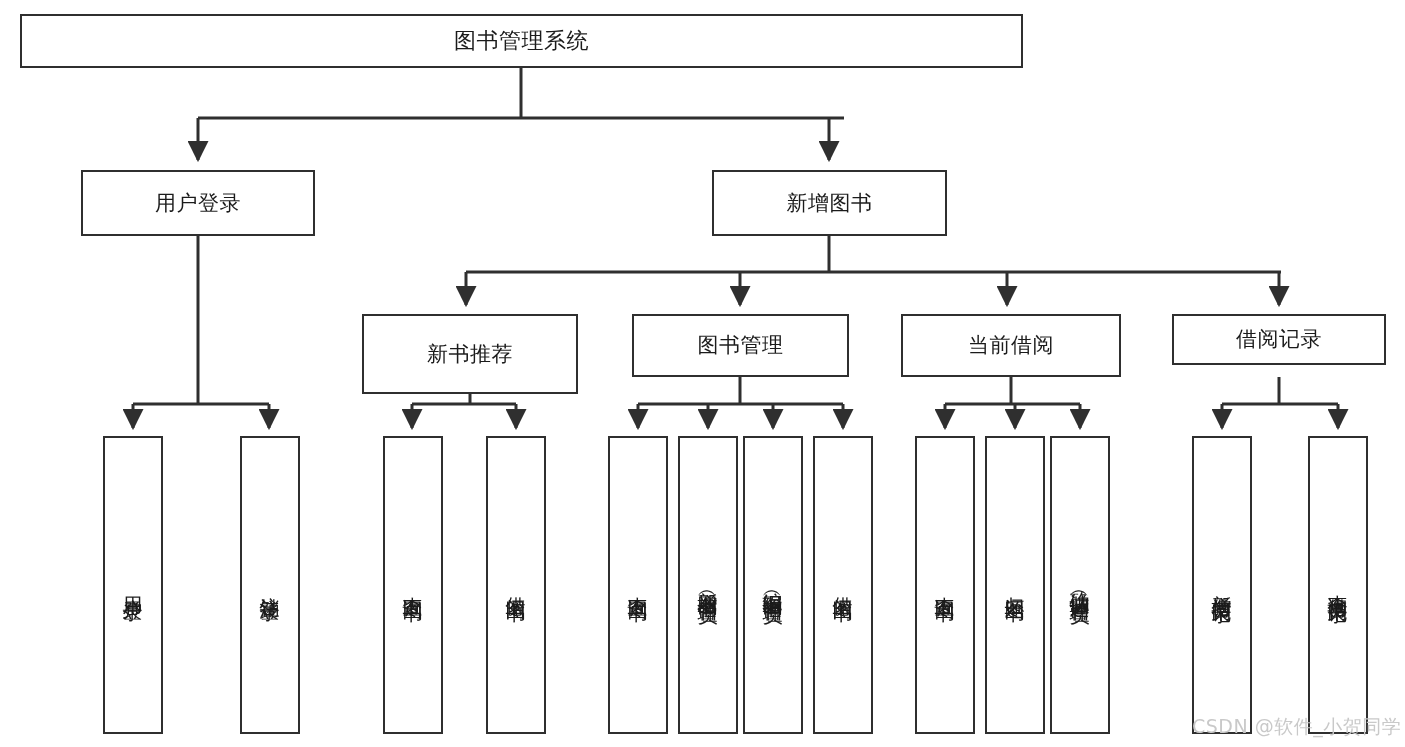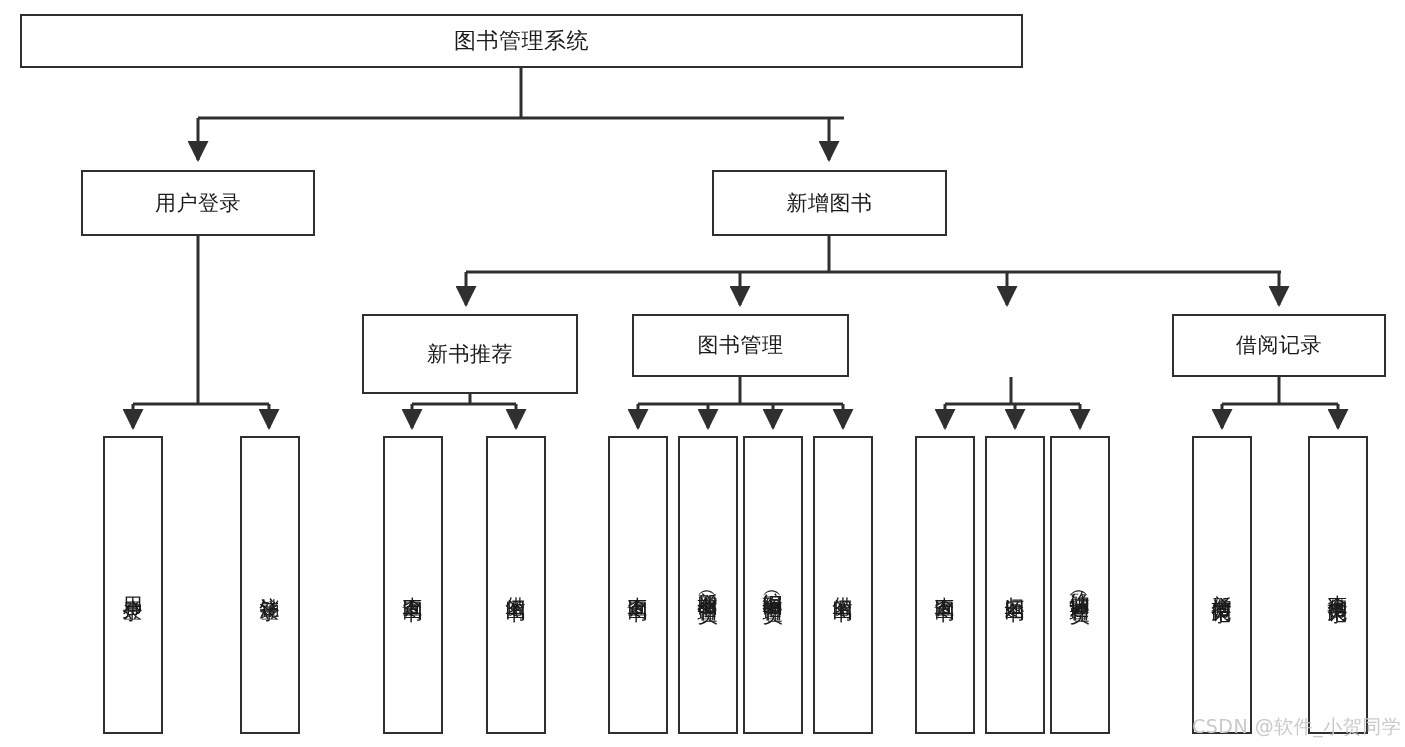--- a/index.html
+++ b/index.html
@@ -130,21 +130,24 @@
   <div class="node" style="left:712px; top:170px; width:235px; height:66px;">
     <span class="node-label">新增图书</span>
   </div>
 
   <div class="node" style="left:362px; top:314px; width:216px; height:80px;">
     <span class="node-label">新书推荐</span>
   </div>
   <div class="node" style="left:632px; top:314px; width:217px; height:63px;">
     <span class="node-label">图书管理</span>
   </div>
-  <div class="node" style="left:1172px; top:314px; width:214px; height:63px;">
+  <div class="node" style="left:901px; top:314px; width:220px; height:63px;">
+    <span class="node-label">当前借阅</span>
+  </div>
+  <div class="node" style="left:1172px; top:314px; width:214px; height:51px;">
     <span class="node-label">借阅记录</span>
   </div>
 
   <div class="node vertical" style="left:103px; top:436px; width:60px; height:298px;">
     <span class="node-label">用户登录</span>
   </div>
   <div class="node vertical" style="left:240px; top:436px; width:60px; height:298px;">
     <span class="node-label">注销登录</span>
   </div>
 

